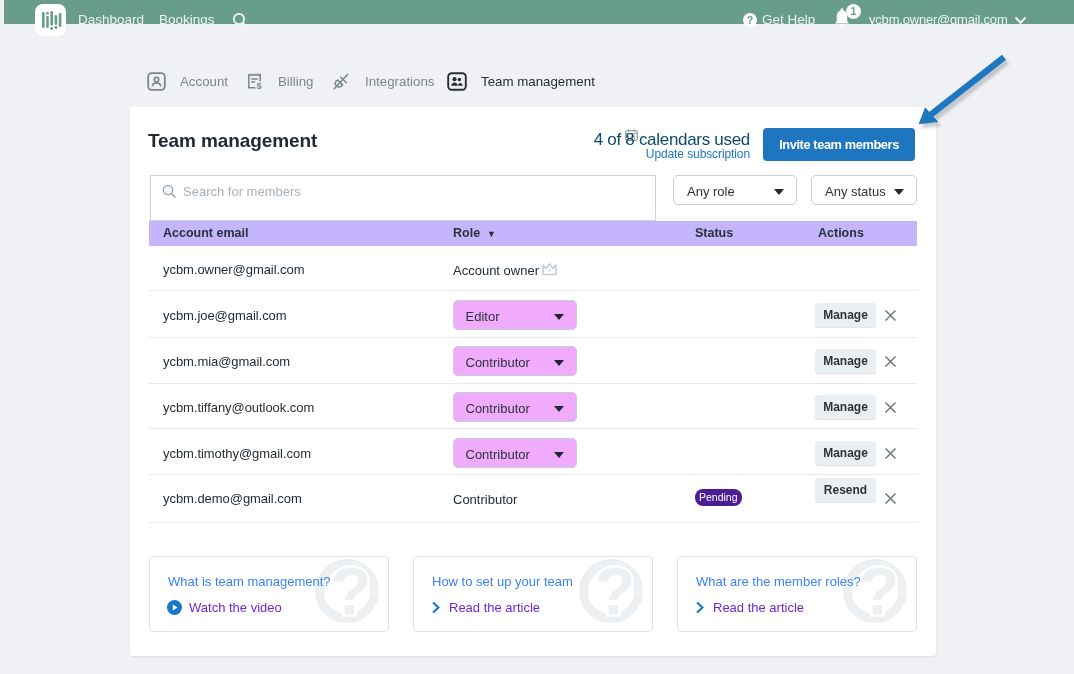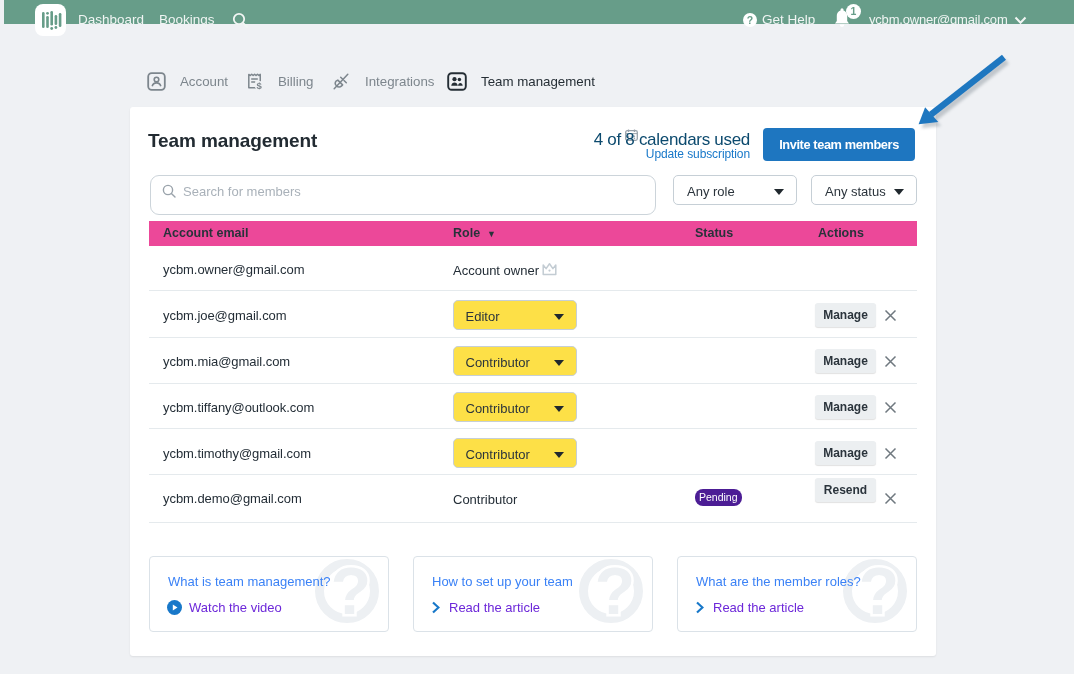--- a/index.html
+++ b/index.html
@@ -15,32 +15,32 @@
   .tab { position:absolute; top:68px; height:26px; display:flex; align-items:center; }
   .tab .tlabel { font-size:13.3px; color:#7d868d; margin-left:14px; }
   .tab.active .tlabel { color:#252e35; }
 
   
   .card { position:absolute; left:130px; top:107px; width:806px; height:549px; background:#ffffff; border-radius:3px; box-shadow:0 1px 2px rgba(0,0,0,0.08); }
 
   .h1 { position:absolute; left:148px; top:130px; font-size:19px; font-weight:700; color:#222b32; letter-spacing:-0.1px; }
   .btn-invite { position:absolute; left:763px; top:128px; width:152px; height:33px; background:#1e76c0; border-radius:4px; color:#ffffff; font-size:12.8px; font-weight:700; text-align:center; line-height:33px; letter-spacing:-0.4px; }
 
-  .search { position:absolute; left:150px; top:175px; width:506px; height:40px; border:1px solid #ccd4da; border-radius:9px; background:#fff; }
+  .search { position:absolute; left:150px; top:175px; width:506px; height:46px; border:1px solid #ccd4da; border-radius:0; background:#fff; }
   .search .ph { position:absolute; left:32px; top:7.5px; font-size:13px; color:#a9b1b9; }
   .select { position:absolute; height:30px; border:1px solid #c6cfd6; border-radius:5px; background:#fff; font-size:13px; color:#2b343c; }
   .select span.lbl { position:absolute; left:13px; top:7.5px; }
   .select .caret { position:absolute; right:12px; top:13px; width:0; height:0; border-left:5px solid transparent; border-right:5px solid transparent; border-top:6px solid #20282e; }
 
   
-  .thead { position:absolute; left:149px; top:221px; width:768px; height:25px; background:#ec4899; }
+  .thead { position:absolute; left:149px; top:221px; width:768px; height:25px; background:#c4b5fd; }
   .th { position:absolute; top:5px; font-size:12.5px; font-weight:700; color:#28323a; }
   .row-sep { position:absolute; left:149px; width:768px; height:1px; background:#e5eaed; }
   .email { position:absolute; left:163px; font-size:13px; letter-spacing:-0.05px; color:#242e37; }
-  .rolesel { position:absolute; left:453px; width:124px; height:30px; border:1px solid #c6cfd6; border-radius:5px; background:#fde047; }
+  .rolesel { position:absolute; left:453px; width:124px; height:30px; border:1px solid #c6cfd6; border-radius:5px; background:#f0abfc; }
   .rolesel .lbl { position:absolute; left:11.5px; top:7.5px; font-size:13px; color:#2b343c; }
   .rolesel .caret { position:absolute; right:12px; top:13px; width:0; height:0; border-left:5px solid transparent; border-right:5px solid transparent; border-top:6px solid #20282e; }
   .btn-grey { position:absolute; left:815px; width:61px; height:24px; background:#eceff1; border-radius:3px; box-shadow:0 1px 1px rgba(0,0,0,0.12); font-size:12px; font-weight:700; color:#2b343c; text-align:center; line-height:24px; }
   .xicon { position:absolute; left:884px; width:13px; height:13px; }
   .badge { position:absolute; left:695px; background:#4c1d95; color:#fff; font-size:10.5px; border-radius:8px; padding:2px 4px 3px; }
 
   
   .bcard { position:absolute; top:556px; width:240px; height:76px; background:#fff; border:1px solid #dbe2e8; border-radius:4px; overflow:hidden; }
   .bcard .title { position:absolute; left:18px; top:17px; font-size:13px; color:#3b82f6; }
   .bcard .link { position:absolute; left:17px; top:43px; font-size:13px; color:#6d28d9; display:flex; align-items:center; }

